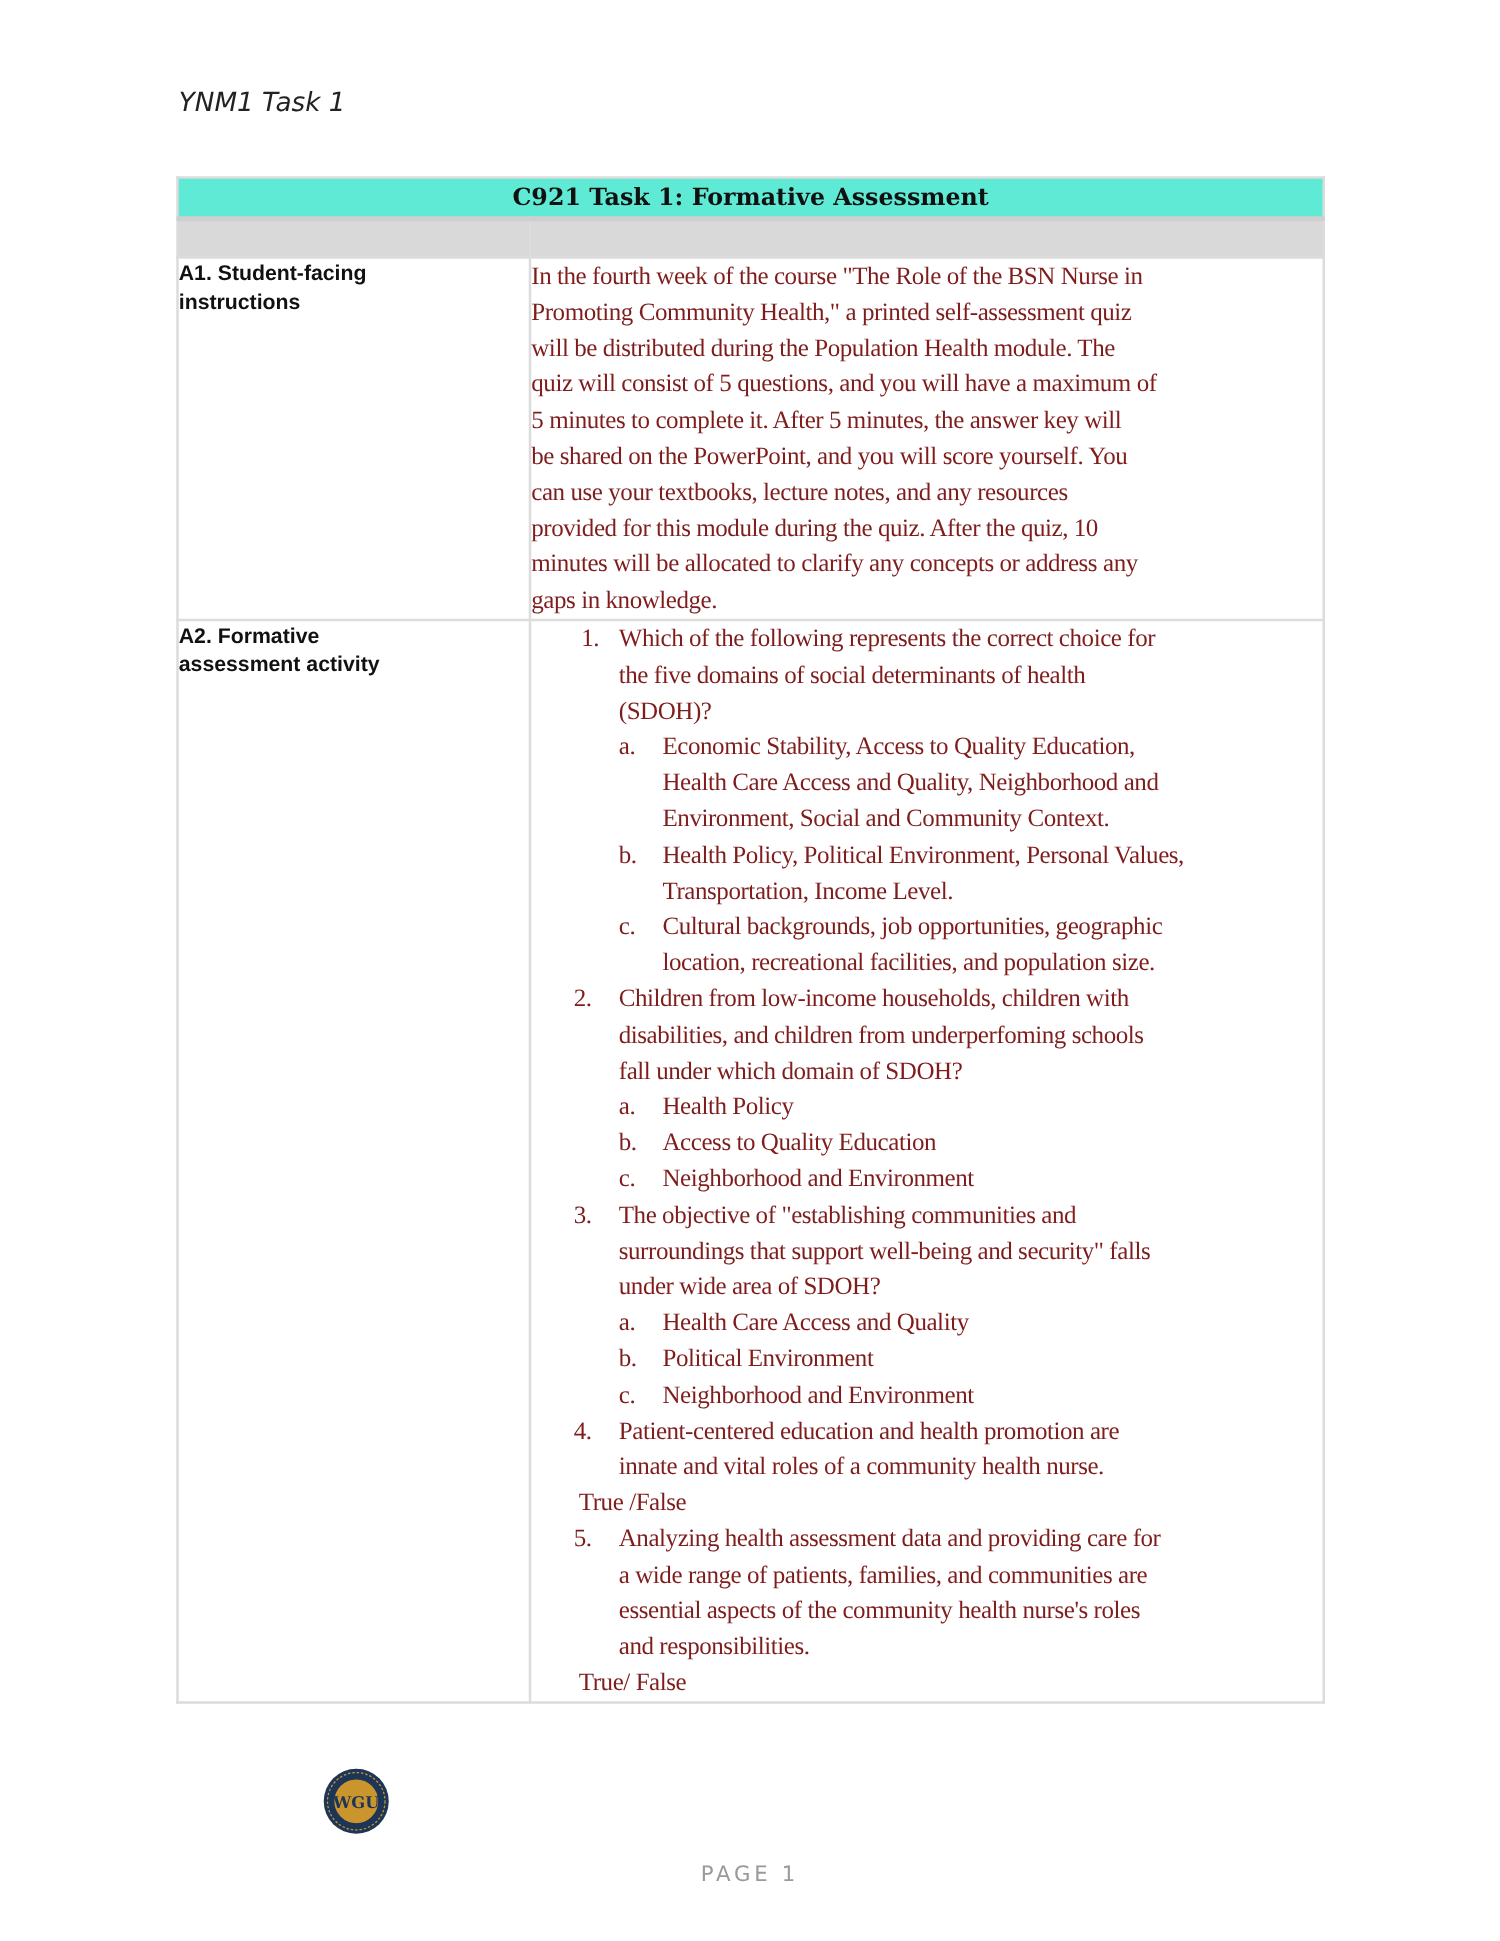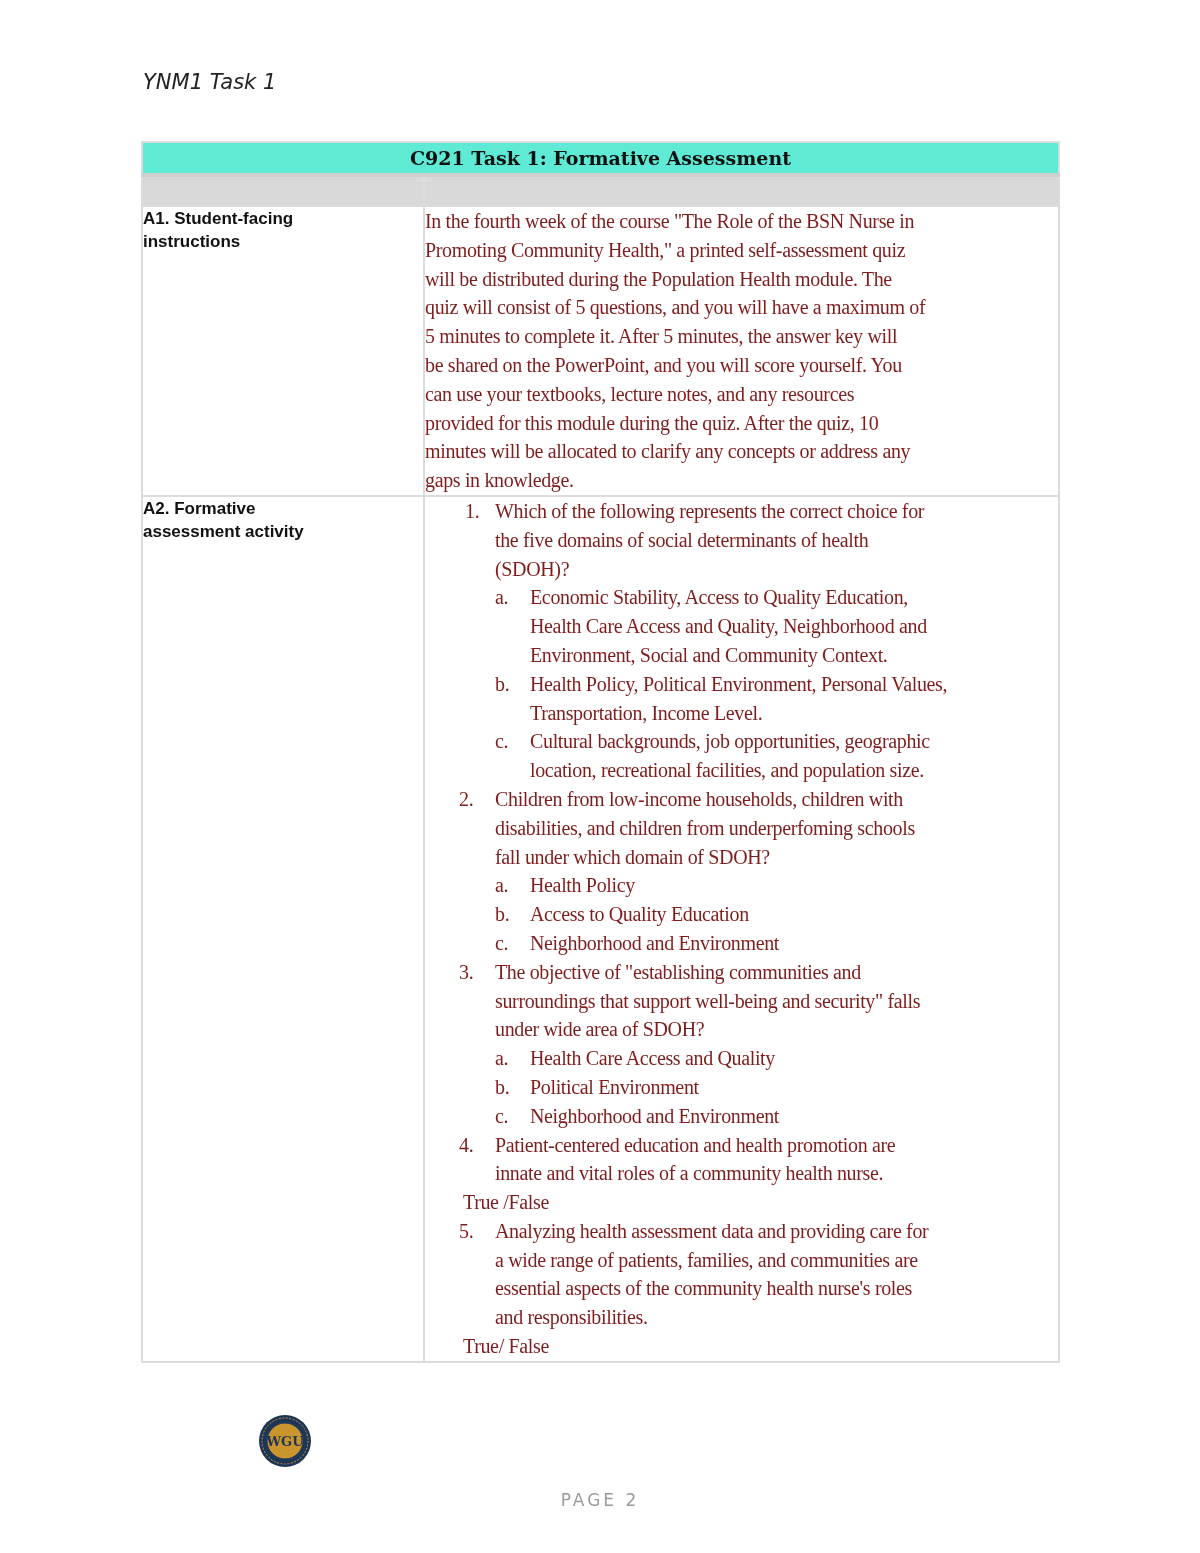--- a/index.html
+++ b/index.html
@@ -180,13 +180,13 @@
 <div class="footer-logo">
   <svg class="seal" viewBox="0 0 54 54">
     <circle cx="27" cy="27" r="26" fill="#1d3557"></circle>
     <circle cx="27" cy="27" r="23" fill="none" stroke="#c9952c" stroke-width="1" stroke-dasharray="2 1.5"></circle>
     <circle cx="27" cy="27" r="18" fill="#c9952c"></circle>
     <circle cx="27" cy="27" r="18" fill="none" stroke="#1d3557" stroke-width="1"></circle>
     <text x="27" y="32" text-anchor="middle" font-family="DejaVu Serif, serif" font-size="13" font-weight="bold" fill="#1d3557">WGU</text>
   </svg>
 </div>
 
-<div class="page-num">PAGE 2</div>
+<div class="page-num">PAGE 1</div>
 
 </body></html>

